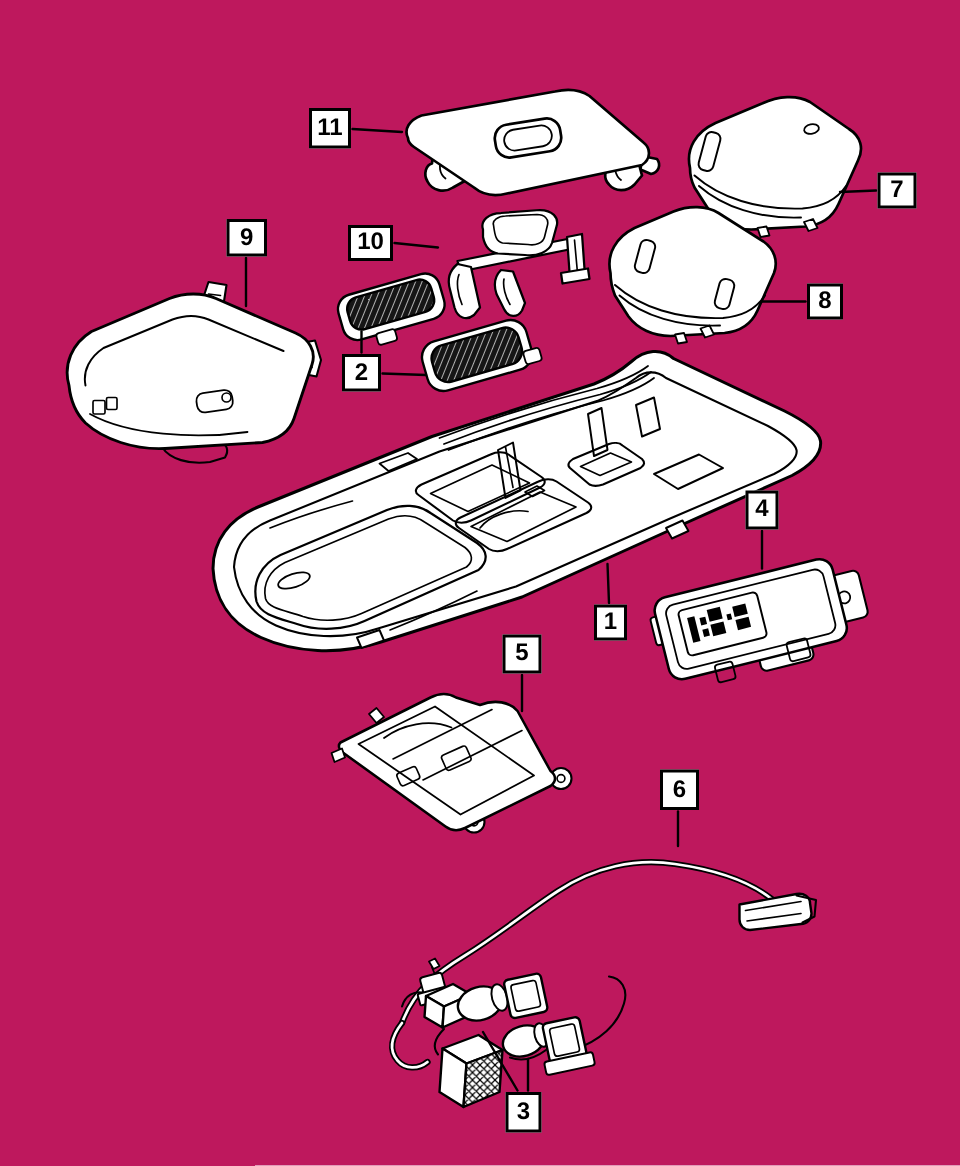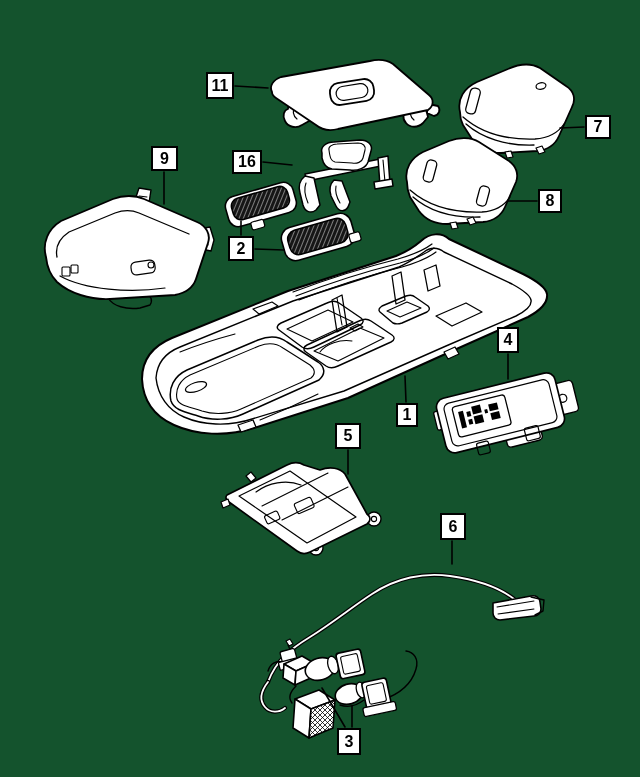--- a/index.html
+++ b/index.html
@@ -1,17 +1,17 @@
 <!DOCTYPE html>
 <html><head>
 <meta charset="utf-8">
 <style>
   html,body{margin:0;padding:0;background:#ffffff;}
   .stage{
-    position:relative;width:640px;height:777px;background:#14532d;
+    position:relative;width:640px;height:777px;background:#be185d;
     font-family:"Liberation Sans",sans-serif;overflow:hidden;
   }
   .stage svg{position:absolute;left:0;top:0;}
   .callout{
     position:absolute;box-sizing:border-box;
     border:2.5px solid #000;background:#fff;
     display:flex;align-items:center;justify-content:center;
     font-weight:bold;font-size:16px;line-height:1;color:#000;
     cursor:pointer;z-index:2;
   }
@@ -228,21 +228,21 @@
     <path d="M508,354 L508,379"></path>
     <path d="M348,450 L348,474"></path>
     <path d="M452,541 L452,564"></path>
     <path d="M345,727 L322,688"></path>
     <path d="M352,727 L352,706"></path>
   </g>
 </svg>
 
 <div class="callout" style="left:206px;top:72px;width:28px;height:27px">11</div>
 <div class="callout" style="left:151px;top:146px;width:27px;height:25px">9</div>
-<div class="callout" style="left:232px;top:150px;width:30px;height:24px">16</div>
+<div class="callout" style="left:232px;top:150px;width:30px;height:24px">10</div>
 <div class="callout" style="left:585px;top:115px;width:26px;height:24px">7</div>
 <div class="callout" style="left:538px;top:189px;width:24px;height:24px">8</div>
 <div class="callout" style="left:228px;top:236px;width:26px;height:25px">2</div>
 <div class="callout" style="left:396px;top:403px;width:22px;height:24px">1</div>
 <div class="callout" style="left:497px;top:327px;width:22px;height:26px">4</div>
 <div class="callout" style="left:335px;top:423px;width:26px;height:26px">5</div>
 <div class="callout" style="left:440px;top:513px;width:26px;height:27px">6</div>
 <div class="callout" style="left:337px;top:728px;width:24px;height:27px">3</div>
 
 </div>

